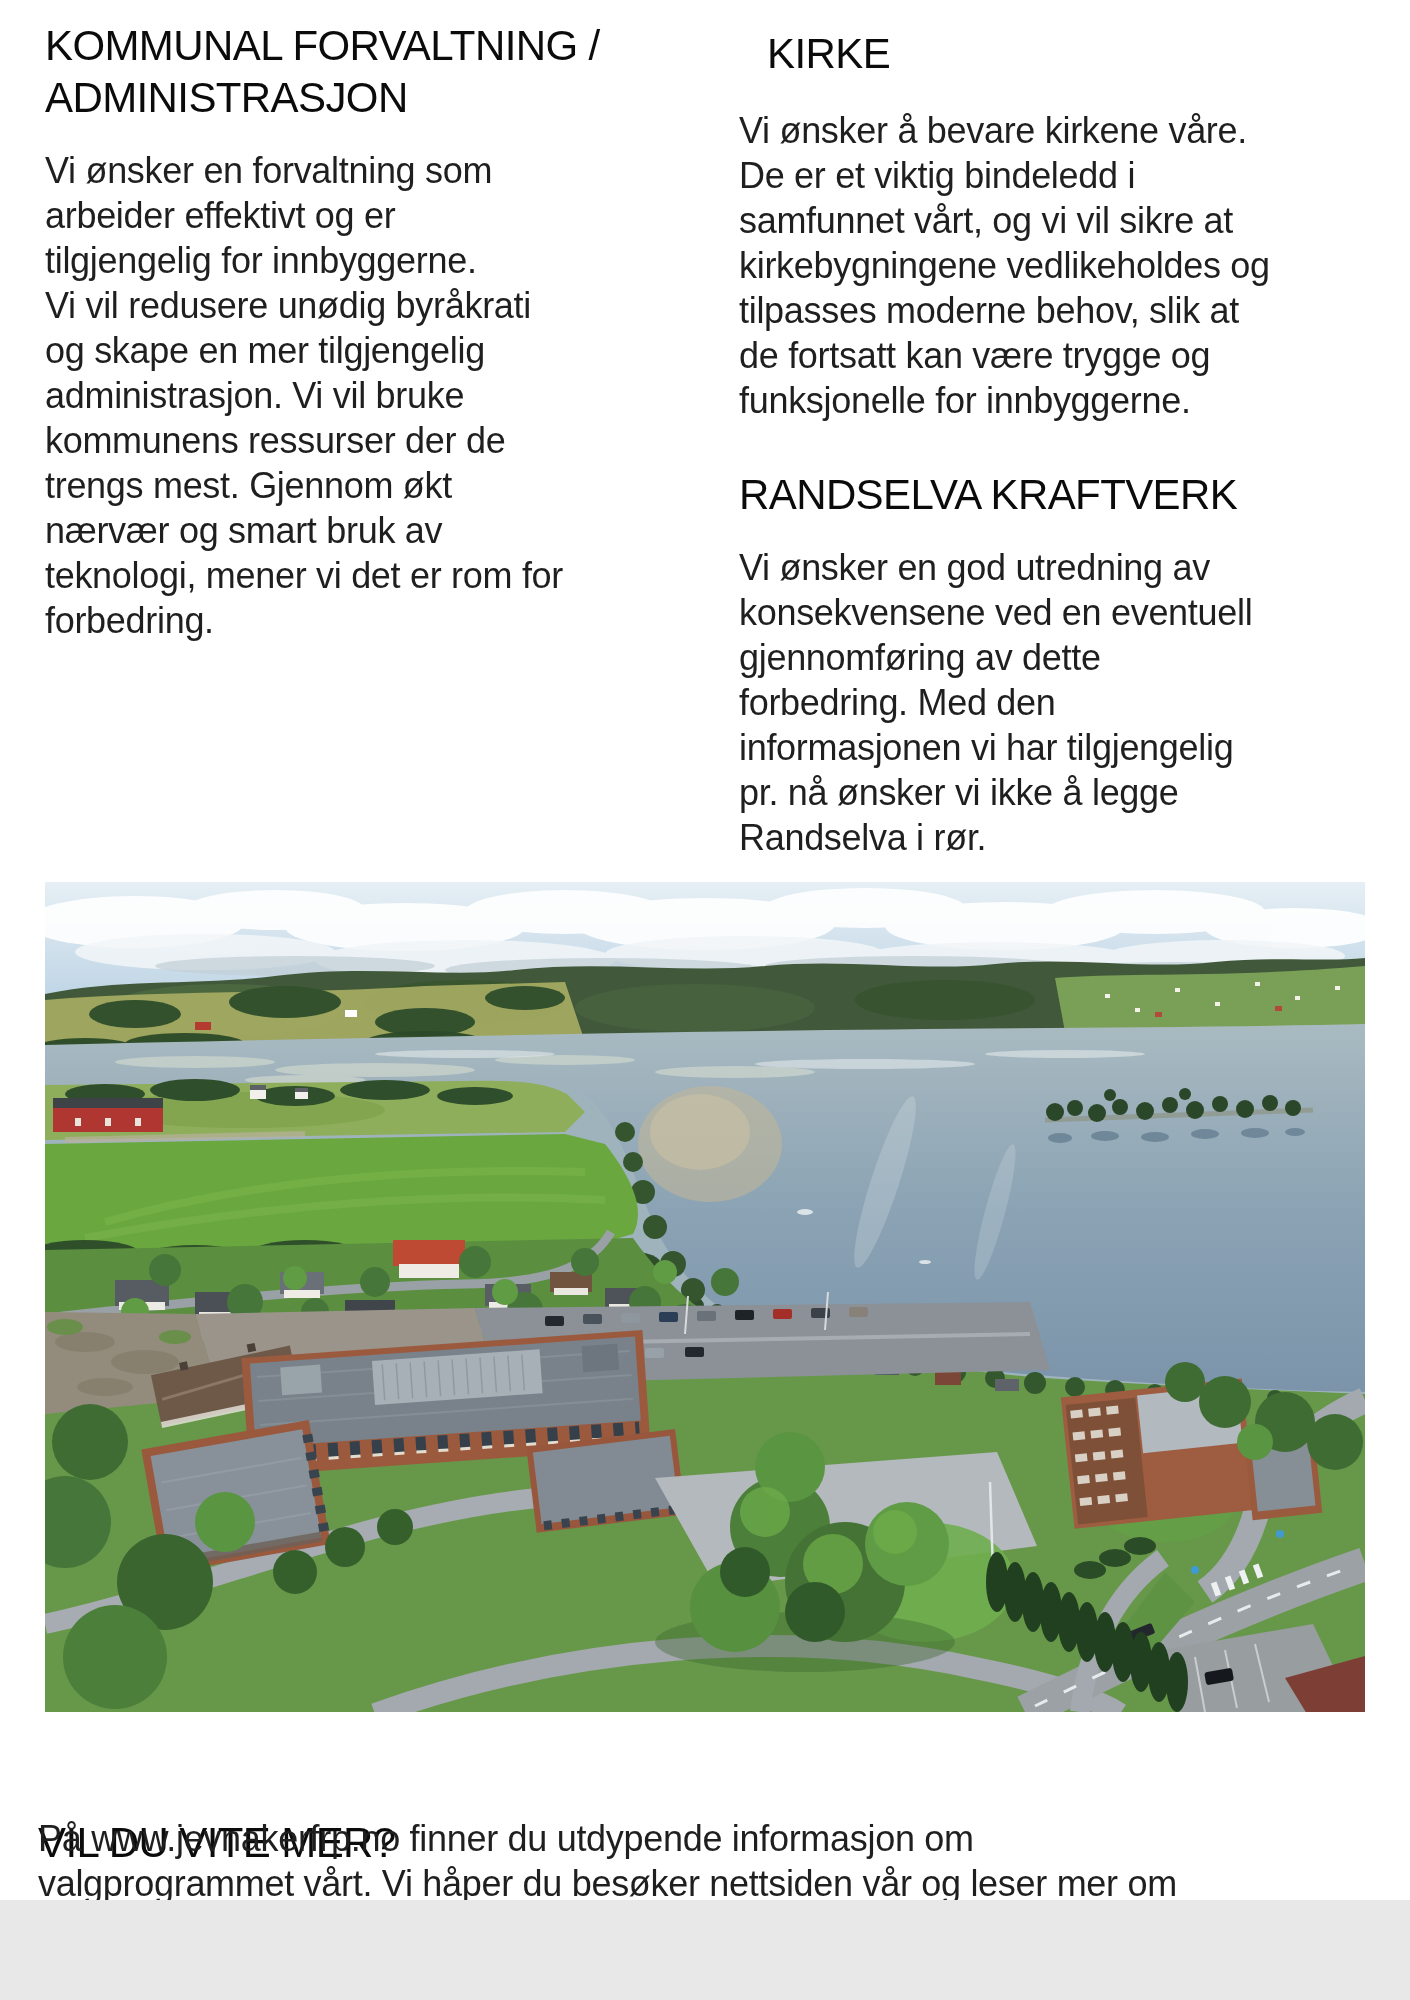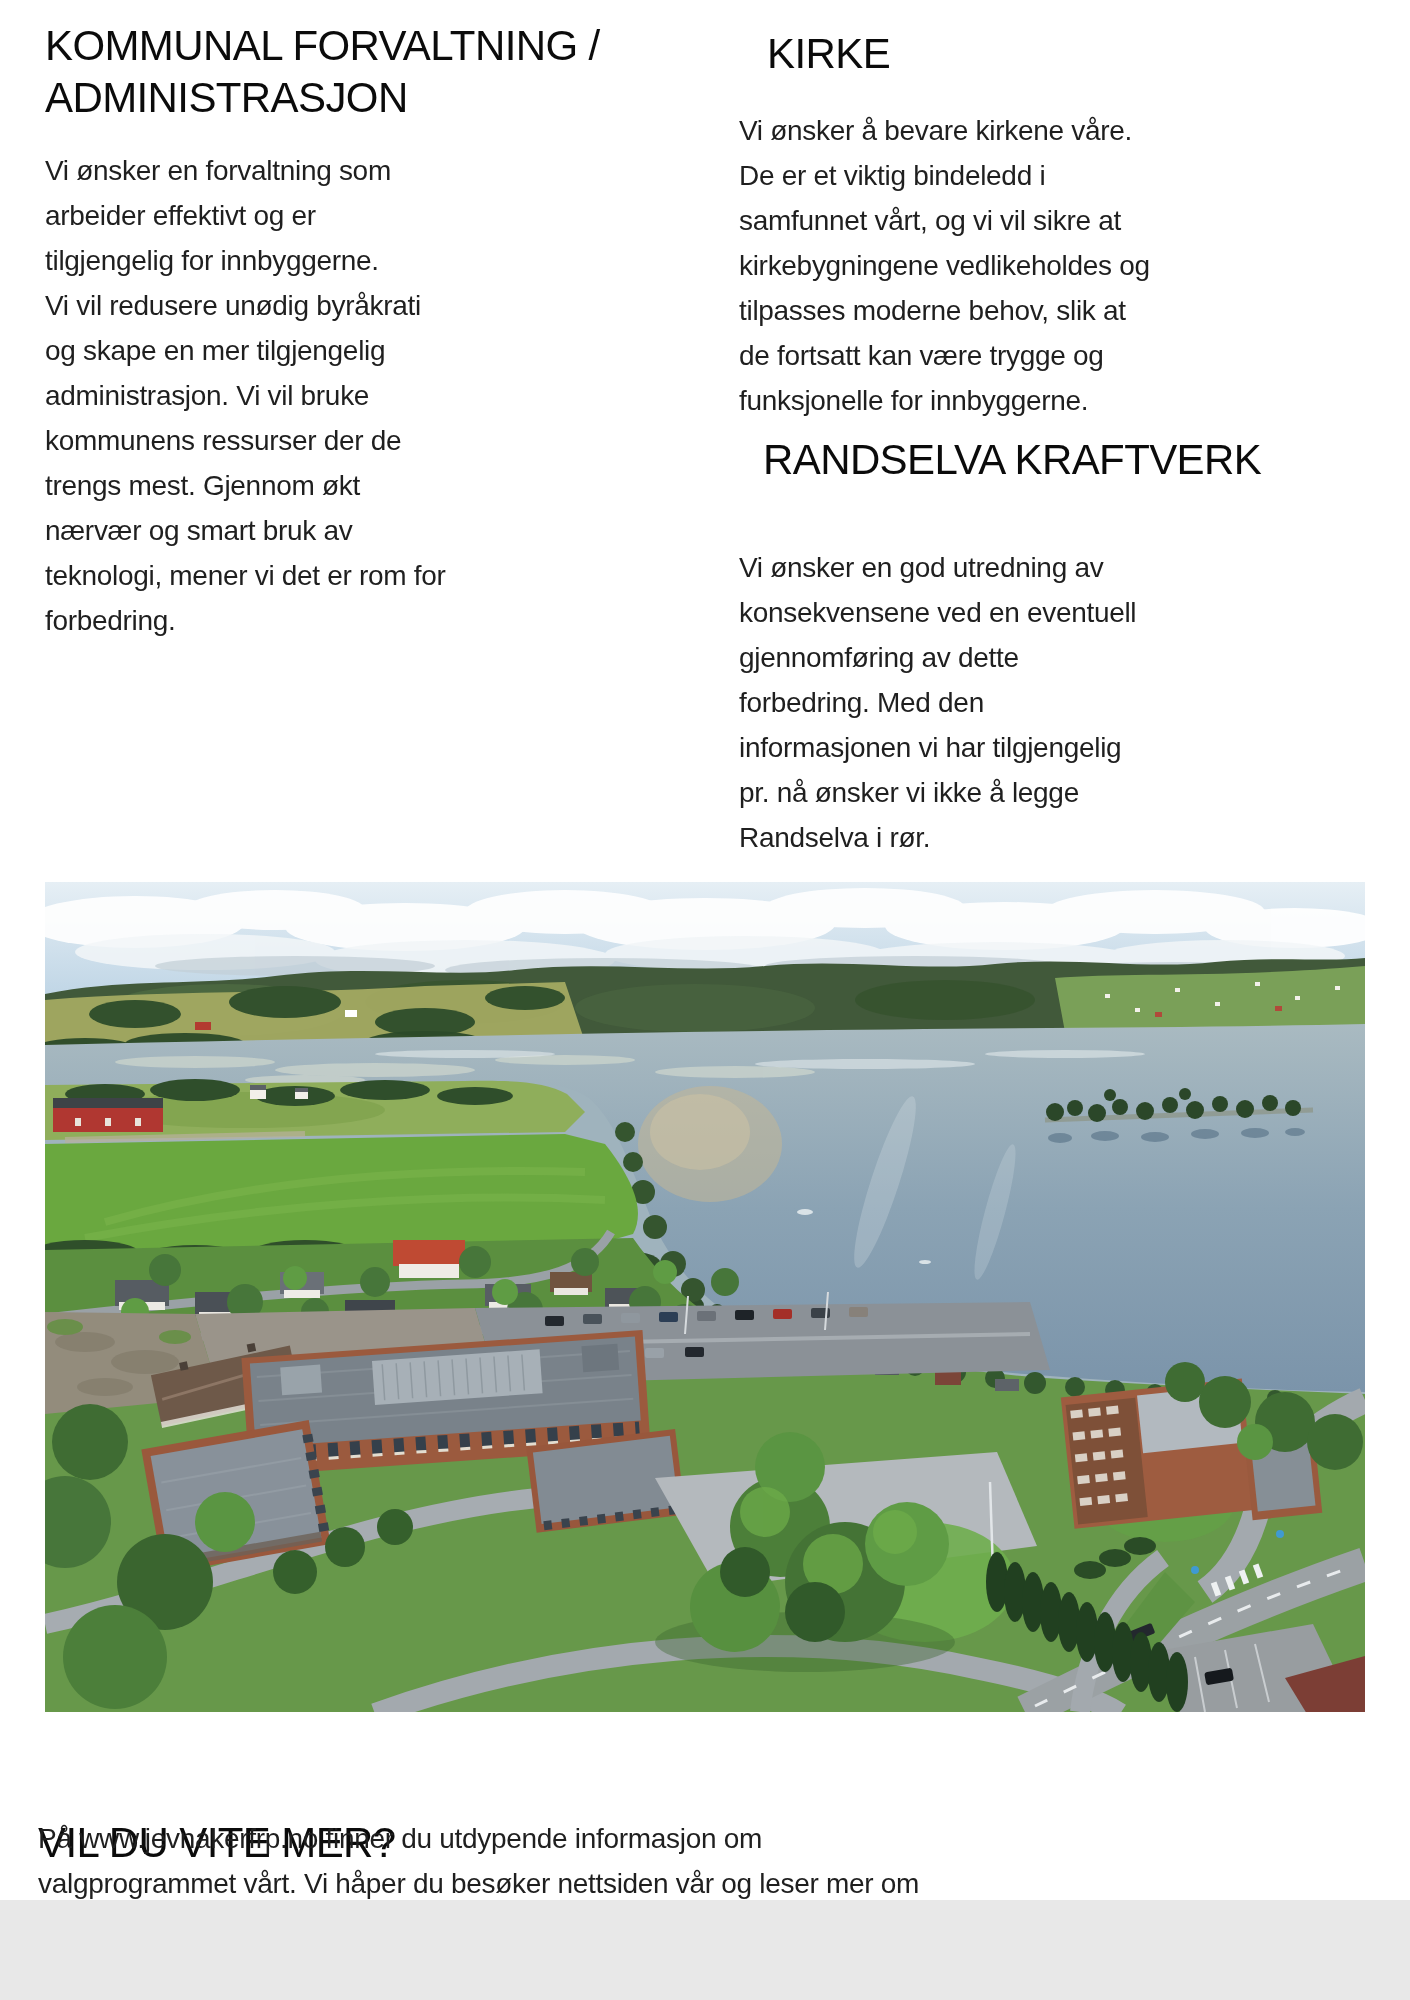--- a/index.html
+++ b/index.html
@@ -14,29 +14,29 @@
     font-family:"Liberation Sans", sans-serif;
   }
   .heading{
     position:absolute;margin:0;
     font-size:42px;line-height:52px;font-weight:500;
     letter-spacing:-0.6px;color:var(--heading);
     white-space:pre-line;
   }
   .body-text{
     position:absolute;margin:0;
-    font-size:28px;line-height:45px;font-weight:400;
+    font-size:36px;line-height:45px;font-weight:400;
     letter-spacing:-0.3px;color:var(--text);
     white-space:pre-line;
   }
   #kommunal-heading{left:45px;top:20px;width:640px;}
   #kommunal-body{left:45px;top:148px;width:620px;}
   #kirke-heading{left:739px;top:28px;width:620px;margin-left:28px;}
   #kirke-body{left:739px;top:108px;width:640px;}
-  #randselva-heading{left:739px;top:434px;width:640px;margin-left:24px;}
+  #randselva-heading{left:739px;top:469px;width:640px;}
   #randselva-body{left:739px;top:545px;width:640px;}
   #more-heading{left:38px;top:1817px;width:900px;}
   #more-body{left:38px;top:1816px;width:1350px;}
   .photo{
     position:absolute;left:45px;top:882px;width:1320px;height:830px;
     margin:0;overflow:hidden;background:#9fb3bd;
   }
   .photo svg{display:block;width:100%;height:100%;}
 </style>
 </head>

